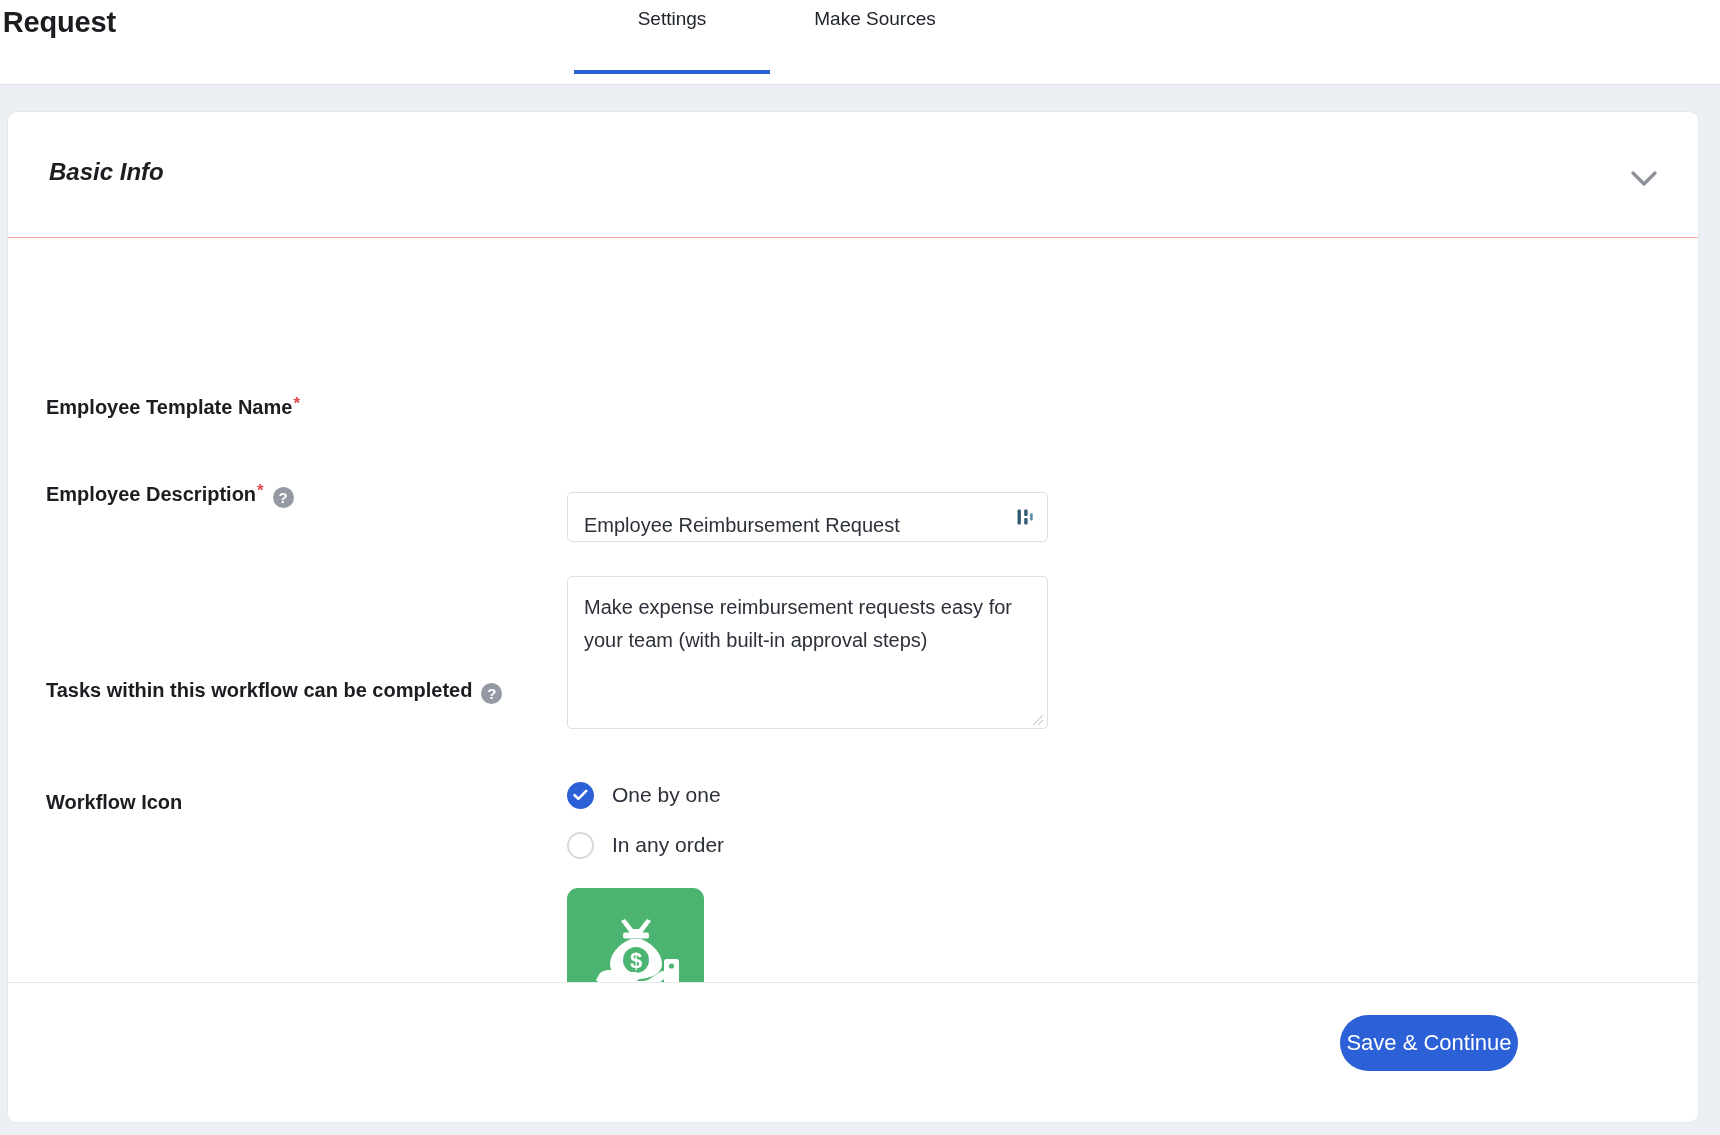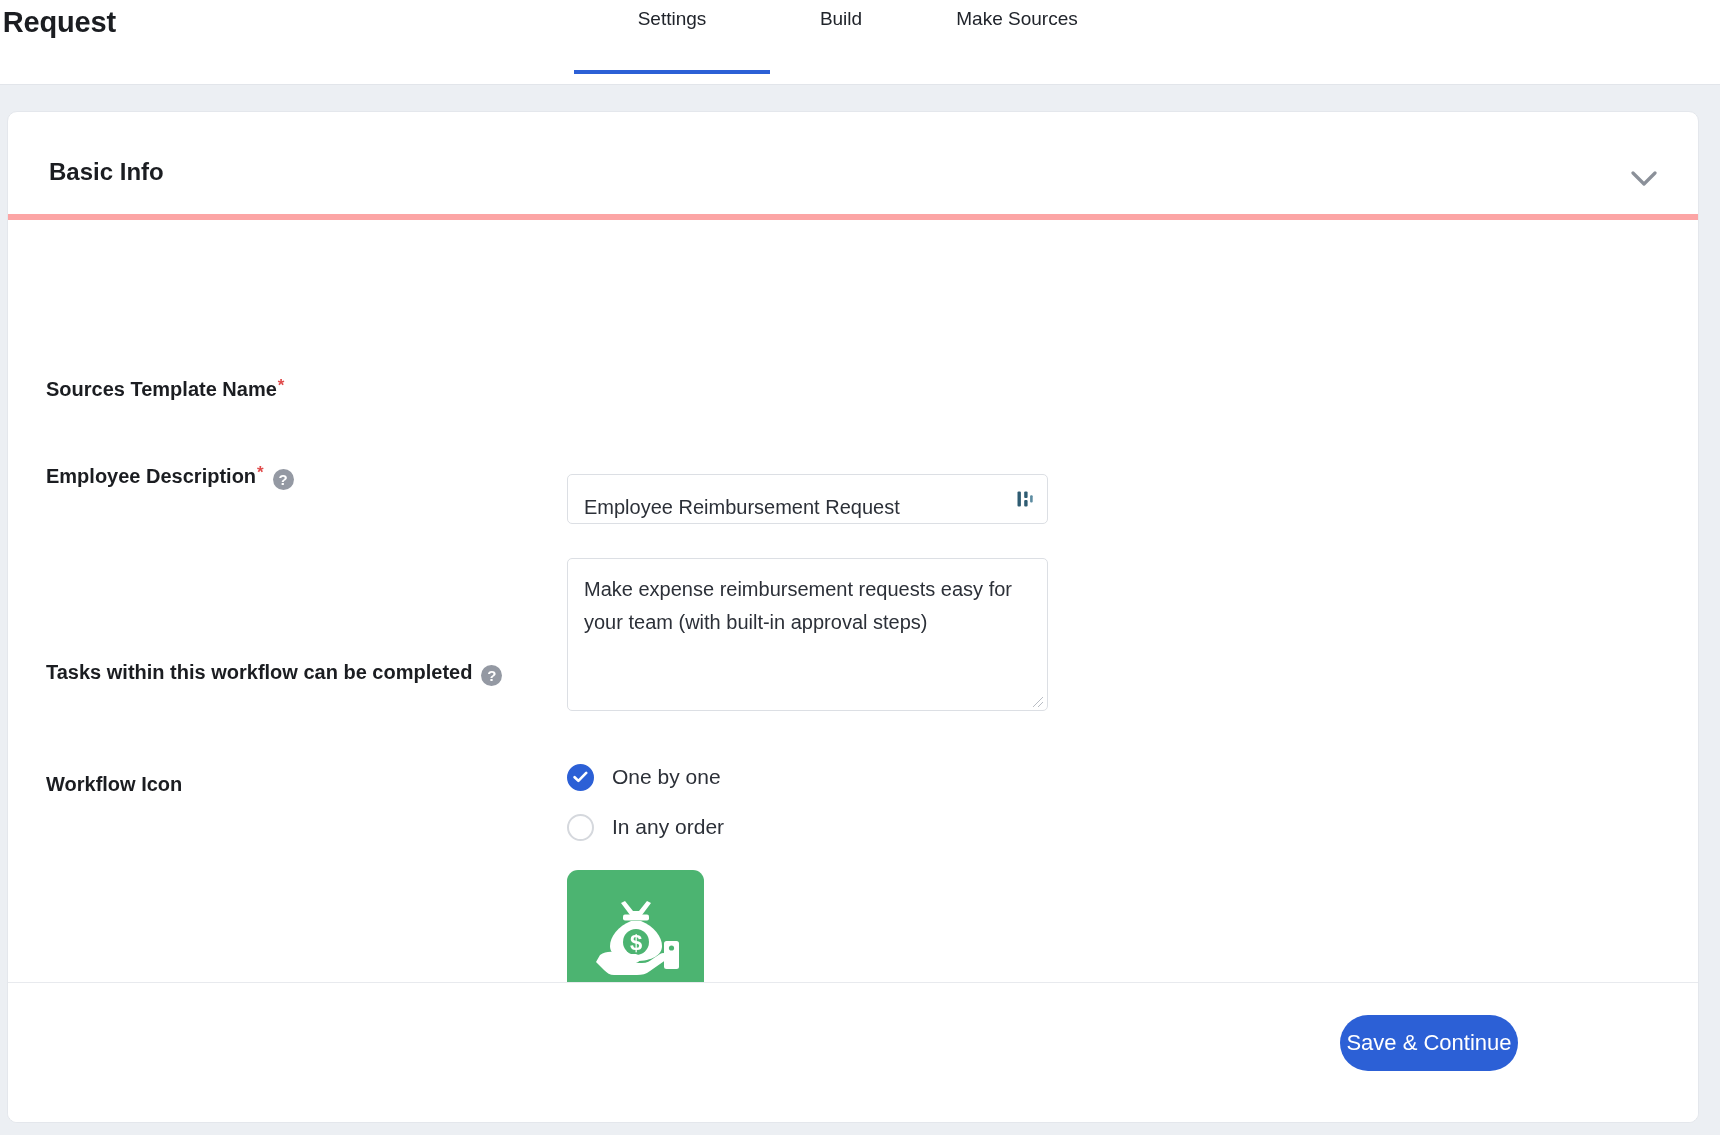--- a/index.html
+++ b/index.html
@@ -78,22 +78,23 @@
     width: 1692px;
     height: 1012px;
     background: #ffffff;
     border: 1px solid #e4e7ec;
     border-radius: 10px;
     overflow: hidden;
   }
 
   .card-head {
     position: relative;
-    height: 108px;
-    border-bottom: 6px solid #fca5a5;
+    height: 126px;
+    border-bottom: 1px solid #fca5a5;
+    font-style: italic;
   }
 
   .card-head-title {
     position: absolute;
     left: 41px;
     top: 46px;
     font-size: 24px;
     font-weight: bold;
     color: #1b1d21;
   }
@@ -308,44 +309,41 @@
 </head>
 <body>
 
 <div class="app-header">
   <div class="app-title">nt Request</div>
 
   <div class="tabs">
     <button class="tab tab-settings active">
       <span>Settings</span>
     </button>
-    <button class="tab tab-build">
-      <span>Build</span>
-    </button>
     <button class="tab tab-data-sources">
       <span>Make Sources</span>
     </button>
   </div>
 </div>
 
 <div class="card">
 
   <div class="card-head">
     <div class="card-head-title">Basic Info</div>
     <div class="collapse-chevron">
       <svg width="26" height="16" viewBox="0 0 26 16" fill="none" aria-hidden="true">
         <path d="M2 2 L13 13 L24 2" stroke="#8b9099" stroke-width="3.2" stroke-linecap="round" stroke-linejoin="round"></path>
       </svg>
     </div>
   </div>
 
   <div class="card-body">
 
     <div class="field-label" style="left:38px; top:158px;">
-      <span>Sources Template Name</span>
+      <span>Employee Template Name</span>
       <span class="req-star">*</span>
     </div>
 
     <div class="name-input-wrap">
       <input class="name-input" type="text" value="Employee Reimbursement Request" style="">
       <span class="insert-var-icon">
         <svg width="24" height="24" viewBox="0 0 24 24" aria-hidden="true">
           <rect x="5.5" y="4.5" width="3.4" height="15" rx="1.1" fill="#2f5c72"></rect>
           <rect x="12.2" y="4.5" width="3.4" height="6.6" rx="1.1" fill="#2f5c72"></rect>
           <rect x="12.2" y="12.9" width="3.4" height="6.6" rx="1.1" fill="#2f5c72"></rect>

